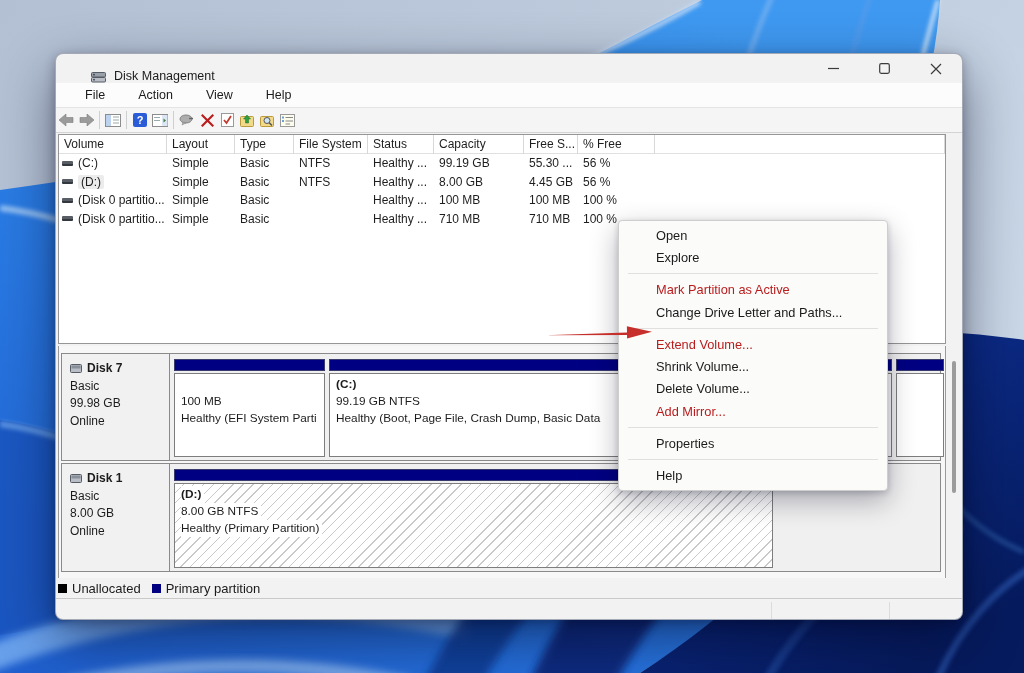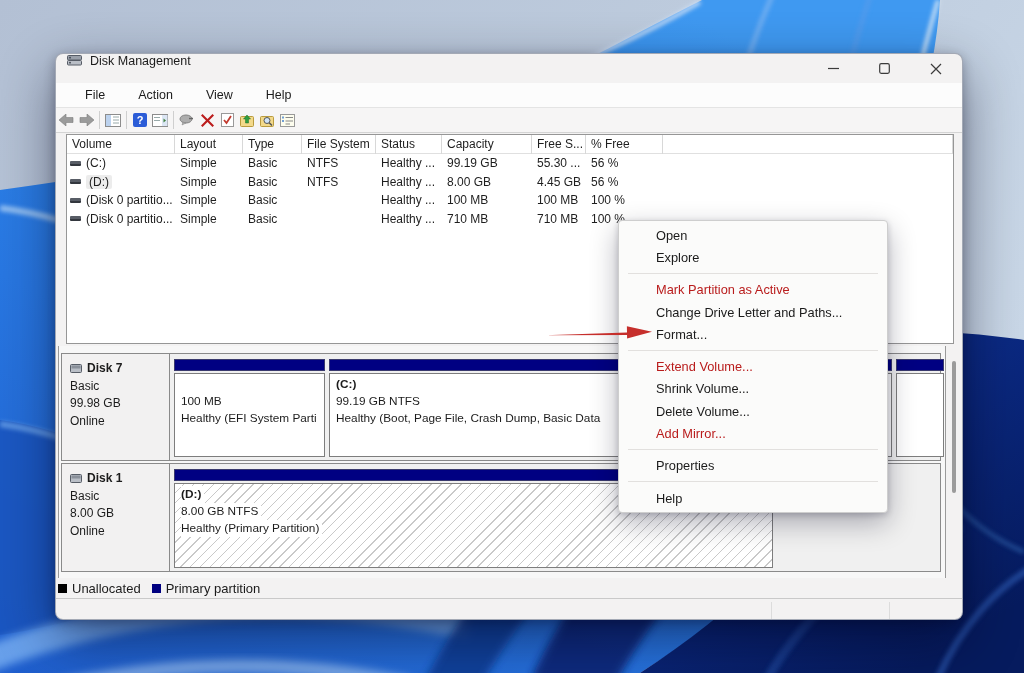--- a/index.html
+++ b/index.html
@@ -3,36 +3,36 @@
 <meta charset="utf-8">
 <style>
   * { margin:0; padding:0; box-sizing:border-box; }
   html,body { width:1024px; height:673px; overflow:hidden; font-family:"Liberation Sans",sans-serif; }
   .desktop { position:absolute; inset:0; }
   .wallpaper { position:absolute; inset:0; width:1024px; height:673px; }
 
   .window { position:absolute; left:55px; top:53px; width:908px; height:567px;
     background:#f3f2f2; border-radius:8px; box-shadow:0 20px 55px rgba(0,0,25,.48), 0 3px 12px rgba(0,0,25,.28);
     border:1px solid rgba(110,120,140,.6); }
-  .titlebar { position:absolute; left:0; top:0; width:100%; height:29px; display:flex; align-items:flex-start; }
+  .titlebar { position:absolute; left:0; top:0; width:100%; height:29px; display:flex; align-items:flex-end;padding-left:24px; }
   .app-icon { margin-left:11px; display:flex; }
   .title { margin-left:8px; font-size:12.5px; color:#1b1b1b; }
   .win-controls { position:absolute; right:1px; top:0; height:29px; display:flex; }
   .win-btn { width:51px; height:29px; display:flex; align-items:center; justify-content:center; color:#333; }
 
   .menubar { position:absolute; left:0; top:29px; width:100%; height:24px; background:#fcfcfc;
     display:flex; align-items:center; padding-left:2px; }
   .menu-item { font-size:12.5px; color:#1b1b1b; padding:3px 6px;margin-left:21px; }
 
   .toolbar { position:absolute; left:0; top:53px; width:100%; height:26px; background:#f6f5f5;
     border-top:1px solid #e4e4e4; border-bottom:1px solid #d4d4d4; display:flex; align-items:center; }
   .tb-sep { width:1px; height:18px; background:#cfcfcf; margin:0 3px; }
   .tb-ic { width:20px; height:18px; display:flex; align-items:center; justify-content:center; }
 
-  .toppane { position:absolute; left:10px; top:80px; width:888px; height:210px; background:#fff;
+  .toppane { position:absolute; left:2px; top:80px; width:888px; height:210px; background:#fff;
     border:1px solid #969696; font-size:12px; color:#1e1e1e; }
   .thead { display:flex; height:19px; border-bottom:1px solid #e0e0e0; align-items:center; }
   .thead .th { padding-left:5px; border-right:1px solid #d8d8d8; height:19px; display:flex; align-items:center; font-size:12px; color:#1e1e1e; }
   .trow { display:flex; height:18.5px; align-items:center; }
   .trow .td { padding-left:5px; overflow:hidden; white-space:nowrap; }
   .c0{width:108px;} .c1{width:68px;} .c2{width:59px;} .c3{width:74px;} .c4{width:66px;} .c5{width:90px;} .c6{width:54px;} .c7{width:77px;} .c8{flex:1;}
   .volcell { display:flex; align-items:center; gap:5px; padding-left:3px !important; }
   .vol-ic { width:11px; height:5px; background:#585d66; border-radius:1px; border-bottom:2px solid #33373e; flex:none; }
   .sel-hl { background:#ececec; border-radius:2px; padding:0 3px; }
 
@@ -400,21 +400,20 @@
   </div>
 
   <div class="context-menu">
     <div class="cm-item">Open</div>
     <div class="cm-item">Explore</div>
     <div class="cm-sep">
         <div></div>
       </div>
     <div class="cm-item disabled">Mark Partition as Active</div>
     <div class="cm-item">Change Drive Letter and Paths...</div>
-    <div class="cm-item">Format...</div>
     <div class="cm-sep">
         <div></div>
       </div>
     <div class="cm-item disabled">Extend Volume...</div>
     <div class="cm-item">Shrink Volume...</div>
     <div class="cm-item">Delete Volume...</div>
     <div class="cm-item disabled">Add Mirror...</div>
     <div class="cm-sep">
         <div></div>
       </div>

